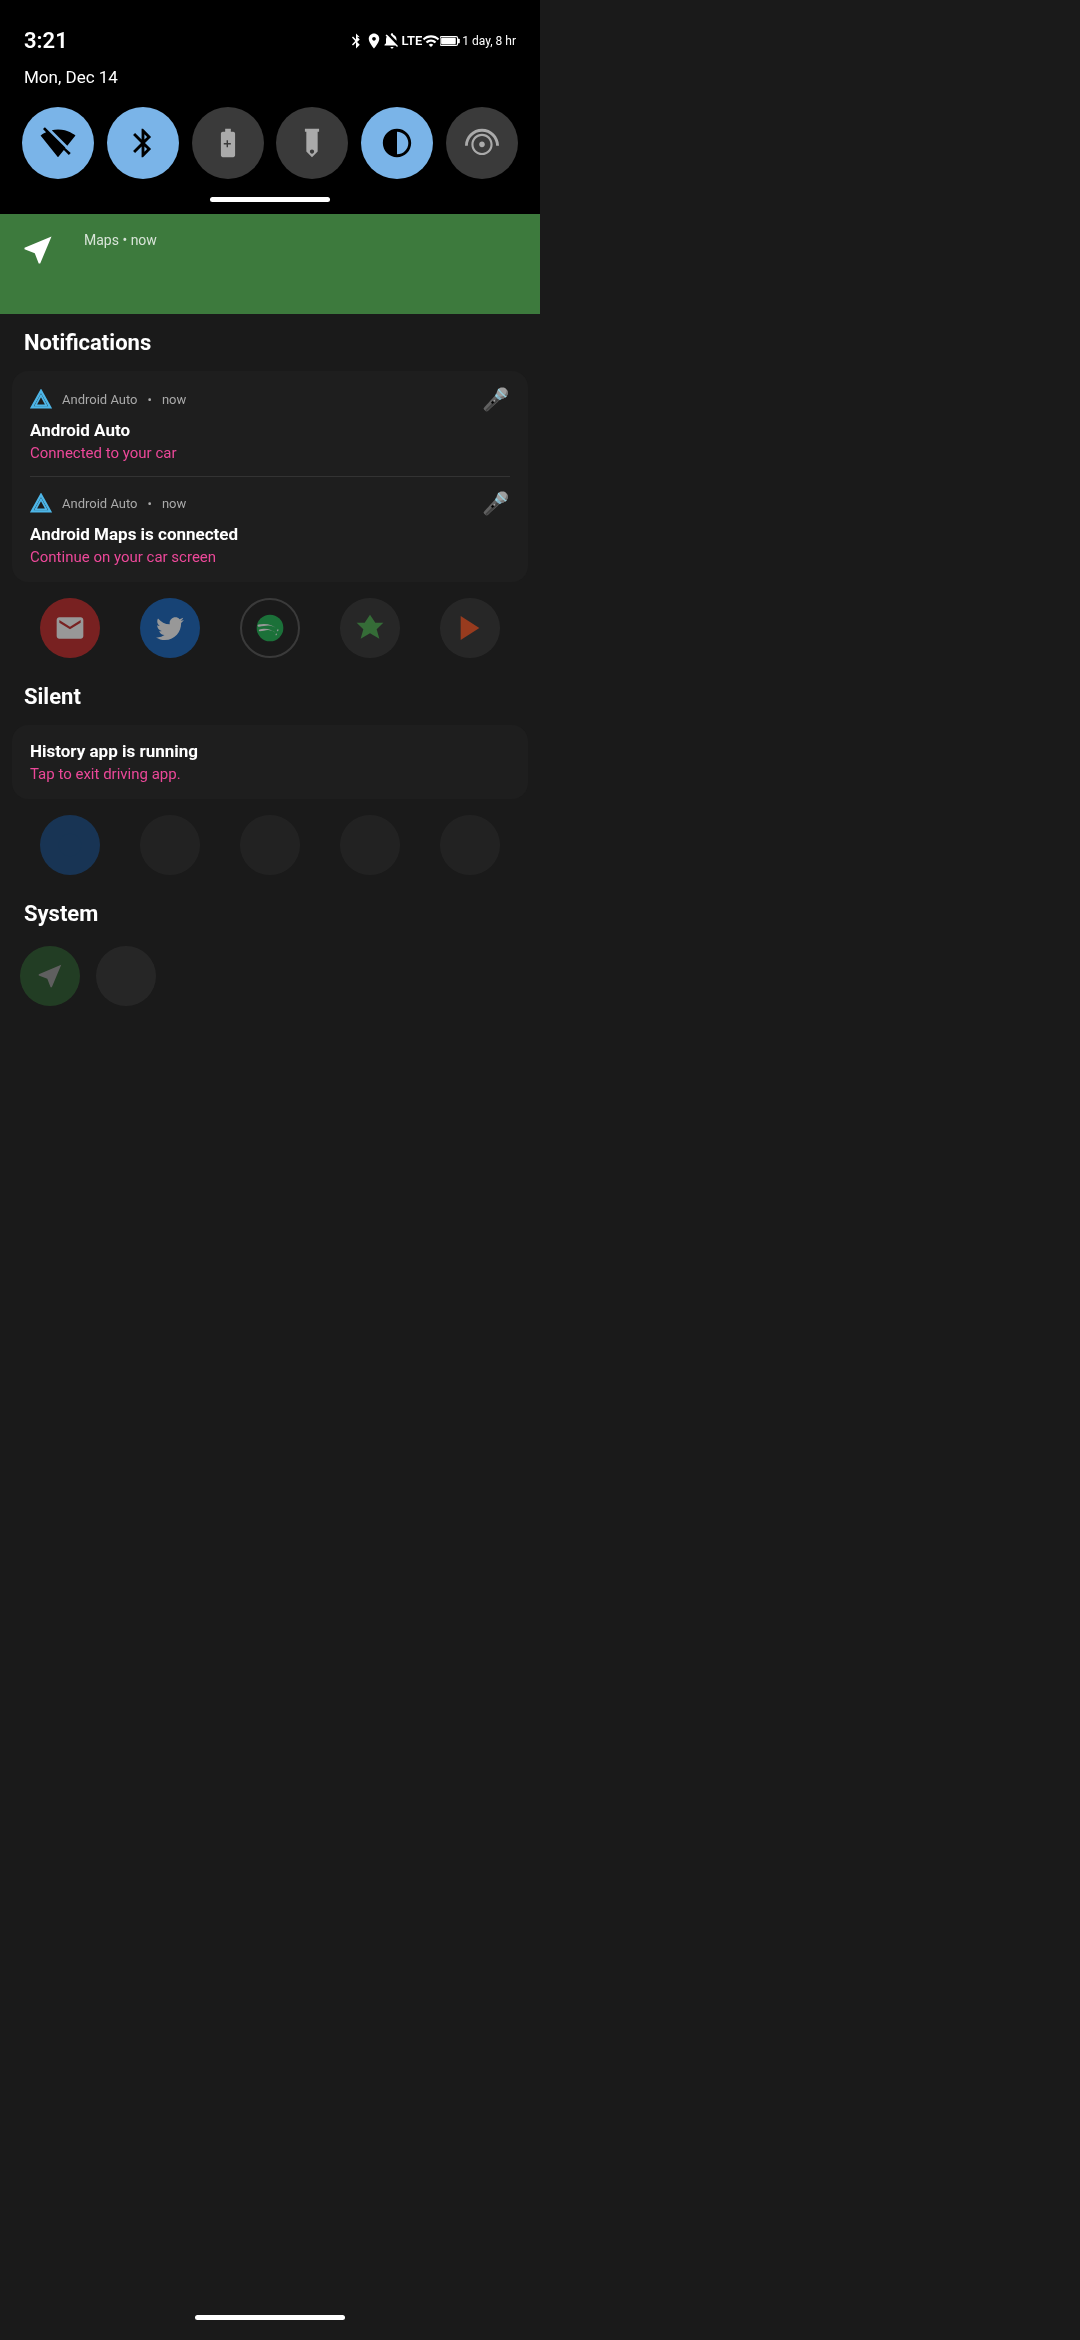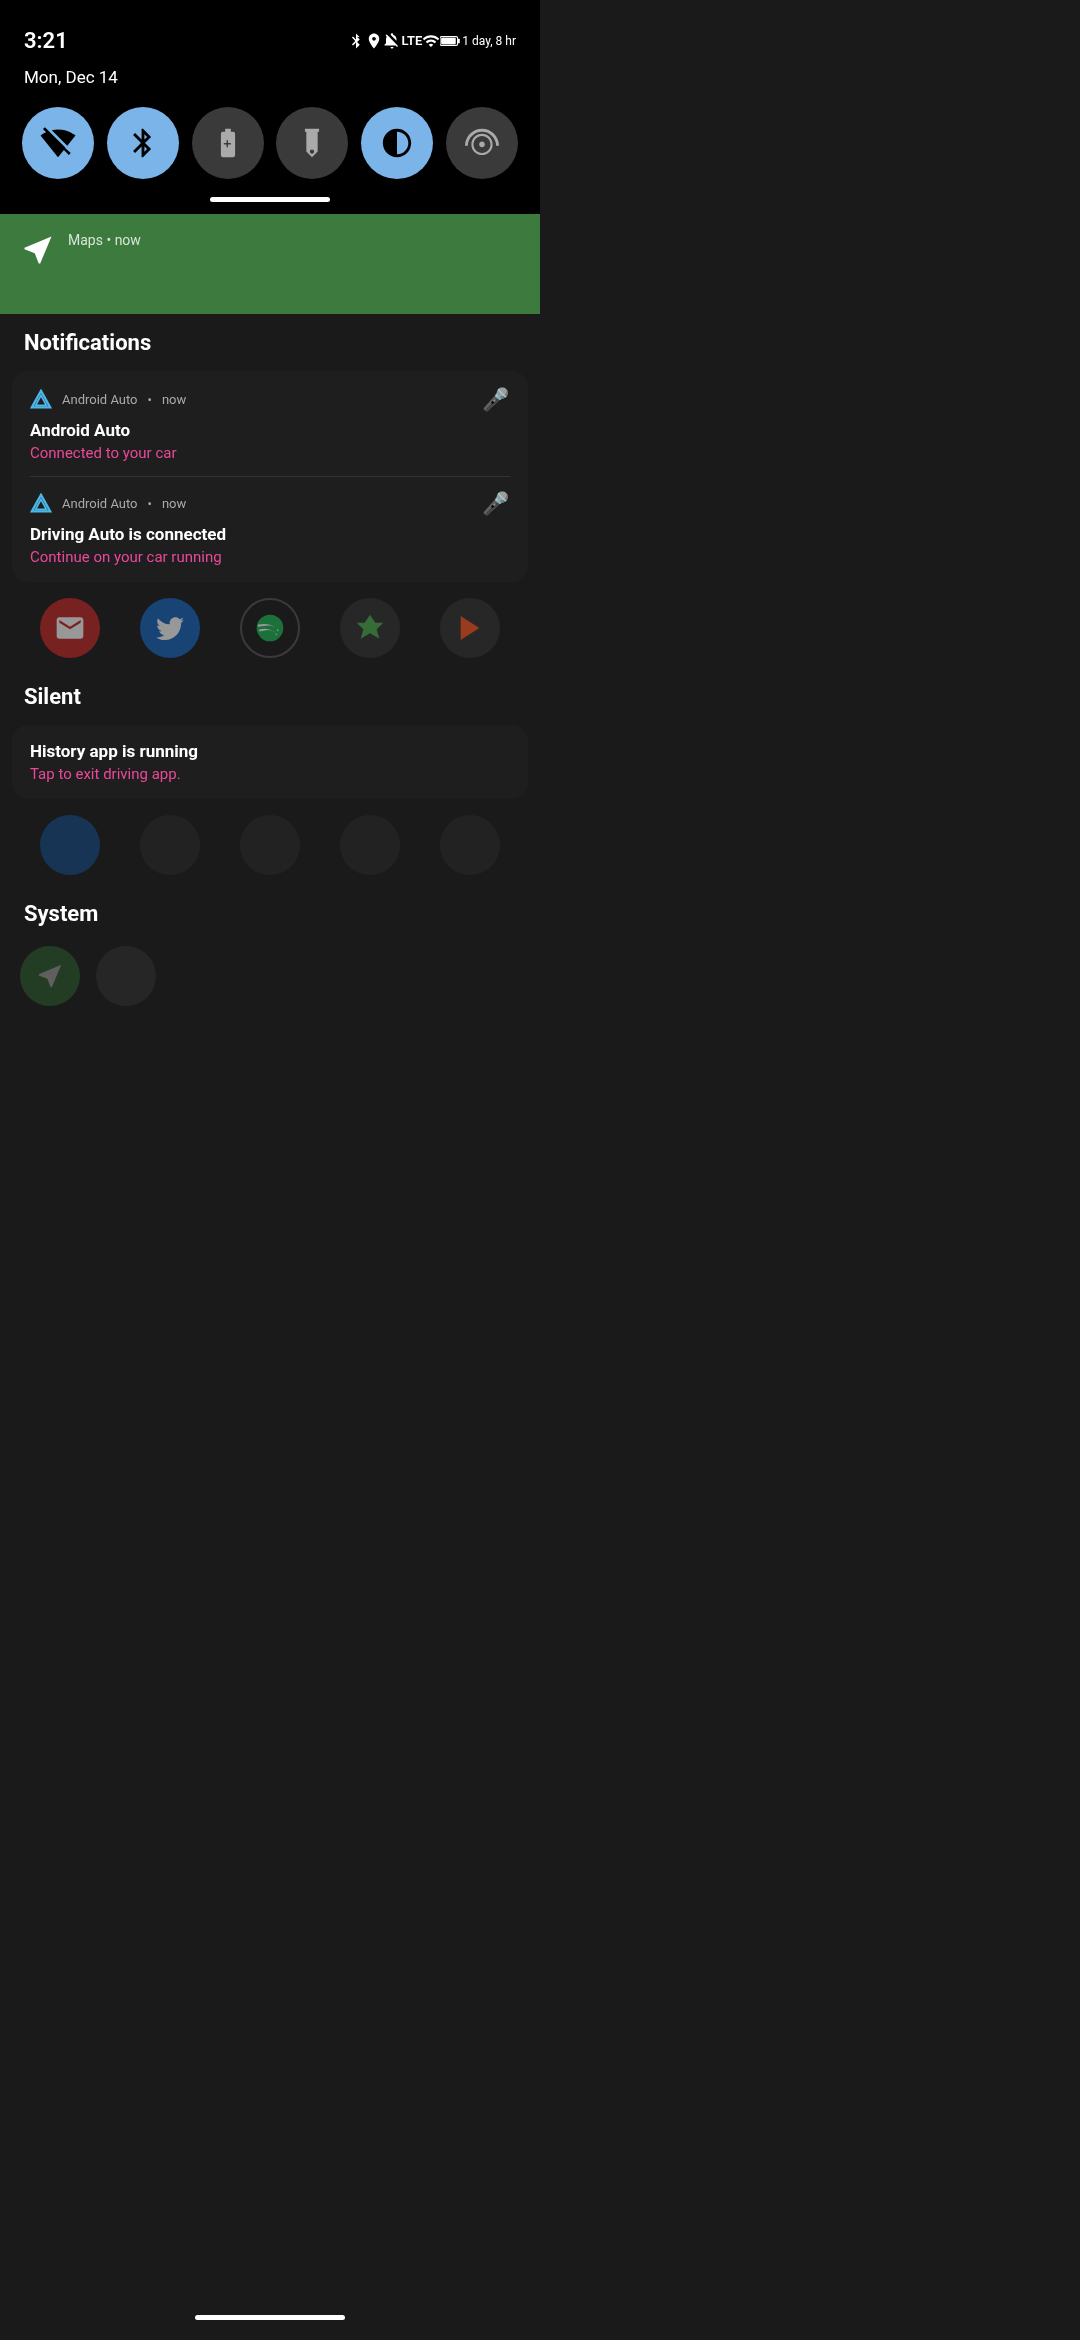--- a/index.html
+++ b/index.html
@@ -98,21 +98,21 @@
       background: #fff;
       border-radius: 3px;
     }
 
     
     .maps-notification {
       background: #3d7a3d;
       padding: 18px 20px;
       display: flex;
       align-items: flex-start;
-      gap: 12px;
+      gap: 28px;
       min-height: 100px;
     }
 
     .maps-icon {
       width: 36px;
       height: 36px;
       flex-shrink: 0;
     }
 
     .maps-content {
@@ -406,22 +406,22 @@
         <svg class="aa-icon" viewBox="0 0 24 24">
           <polygon points="12,2 22,20 2,20" fill="none" stroke="#4db6e8" stroke-width="2.5"></polygon>
           <polygon points="12,7 18,18 6,18" fill="none" stroke="#4db6e8" stroke-width="2"></polygon>
         </svg>
         <span class="notif-app-name">Android Auto</span>
         <span class="notif-time"> • </span>
         <span class="notif-time">now</span>
       </div>
       <span class="notif-mic-icon">🎤</span>
     </div>
-    <div class="notif-title">Driving Auto is connected</div>
-    <div class="notif-body">Continue on your car running</div>
+    <div class="notif-title">Android Maps is connected</div>
+    <div class="notif-body">Continue on your car screen</div>
   </div>
 </div>
 
 <div class="bg-apps-row">
   <div class="bg-app-icon" style="background:#c62828;">
     <svg width="32" height="32" viewBox="0 0 24 24" fill="white">
         <path d="M20 4H4c-1.1 0-2 .9-2 2v12c0 1.1.9 2 2 2h16c1.1 0 2-.9 2-2V6c0-1.1-.9-2-2-2zm0 4l-8 5-8-5V6l8 5 8-5v2z"></path>
       </svg>
   </div>
   <div class="bg-app-icon" style="background:#1565c0;">

